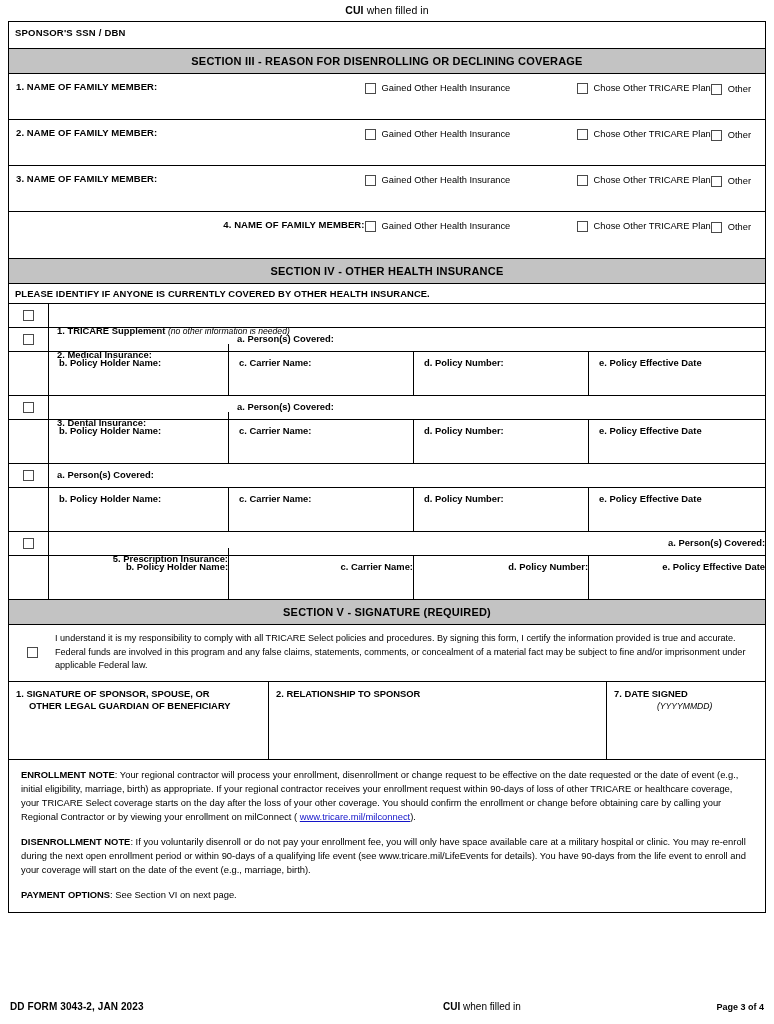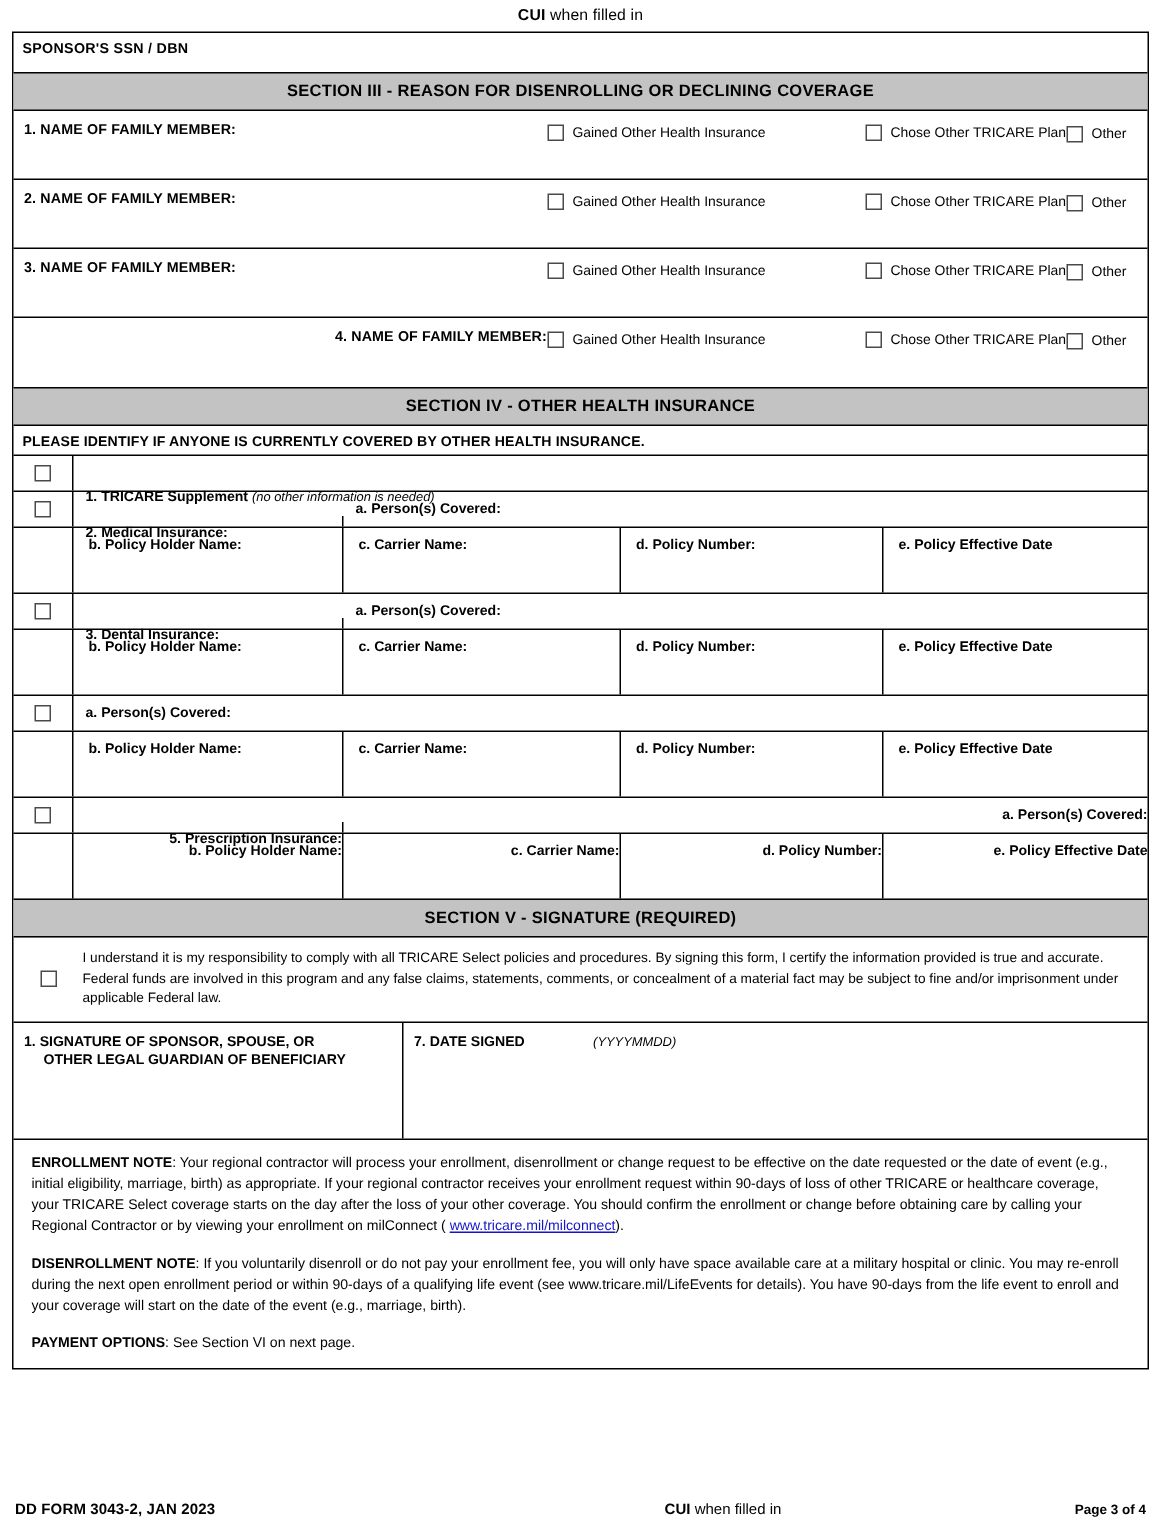--- a/index.html
+++ b/index.html
@@ -476,20 +476,23 @@
     <div class="cert-cb">
       <span class="cb"></span>
     </div>
     <div class="cert-text">I understand it is my responsibility to comply with all TRICARE Select policies and procedures. By signing this form, I certify the information provided is true and accurate. Federal funds are involved in this program and any false claims, statements, comments, or concealment of a material fact may be subject to fine and/or imprisonment under applicable Federal law.</div>
   </div>
 
   <div class="sig-row">
     <div class="sig-cell s1">
       <span>1. SIGNATURE OF SPONSOR, SPOUSE, OR</span>
       <span class="l2">OTHER LEGAL GUARDIAN OF BENEFICIARY</span>
+    </div>
+    <div class="sig-cell s2">
+      <span>2. RELATIONSHIP TO SPONSOR</span>
     </div>
     <div class="sig-cell s3">
       <span>7. DATE SIGNED</span>
       <span class="fmt">(YYYYMMDD)</span>
     </div>
   </div>
 
   <div class="notes">
     <p>
       <span class="lead">ENROLLMENT NOTE</span><span>: Your regional contractor will process your enrollment, disenrollment or change request to be effective on the date requested or the date of event (e.g., initial eligibility, marriage, birth) as appropriate. If your regional contractor receives your enrollment request within 90-days of loss of other TRICARE or healthcare coverage, your TRICARE Select coverage starts on the day after the loss of your other coverage. You should confirm the enrollment or change before obtaining care by calling your Regional Contractor or by viewing your enrollment on milConnect ( </span><a class="inline-link" href="#">www.tricare.mil/milconnect</a><span>).</span>

